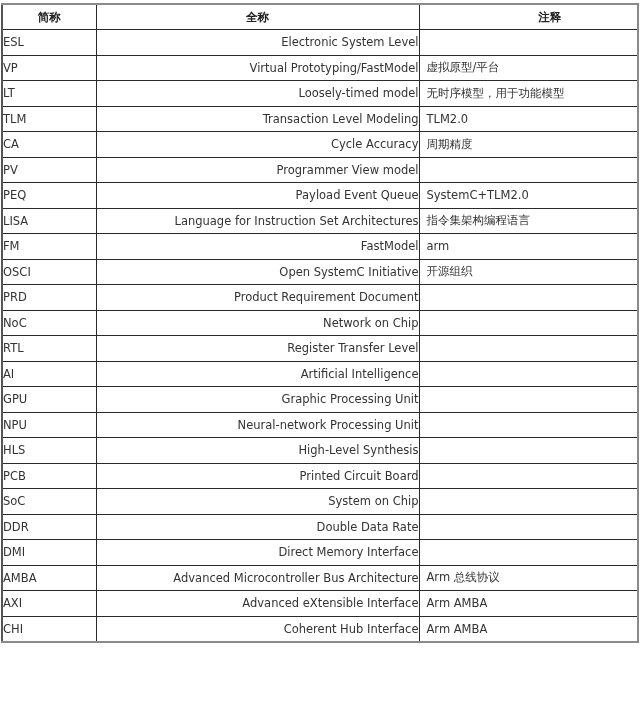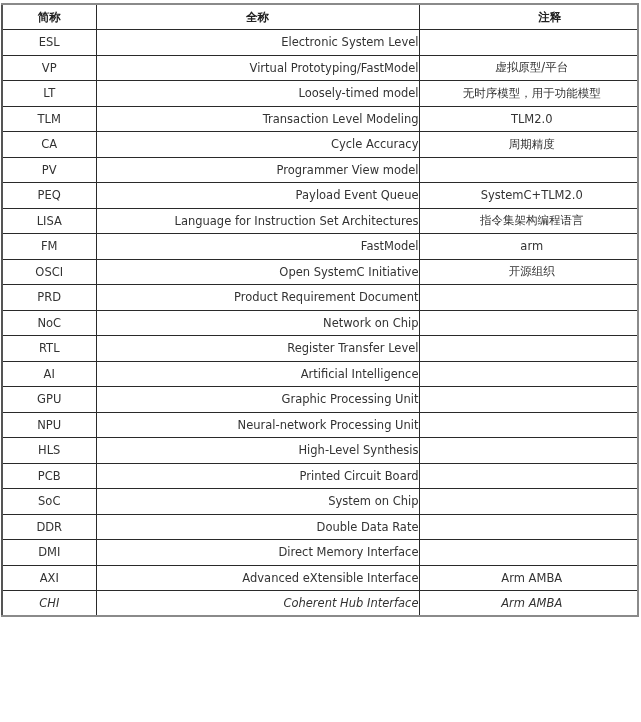--- a/index.html
+++ b/index.html
@@ -15,27 +15,27 @@
   }
   .tbl td, .tbl th {
     border: 1px solid #2a2a2a;
     height: 25.5px;
     padding: 0;
     box-sizing: border-box;
     white-space: nowrap;
     overflow: hidden;
   }
   .tbl tr:first-child th { border-top: 2px solid #8a8a8a; }
-  .tbl tr:last-child td { border-bottom: 2px solid #8a8a8a; font-style: italic; }
+  .tbl tr:last-child td { border-bottom: 2px solid #8a8a8a; }
   .tbl th:first-child, .tbl td:first-child { border-left: 2px solid #555; }
   .tbl th:last-child, .tbl td:last-child { border-right: 2px solid #8a8a8a; padding-left: 43px; }
   .tbl th { font-weight: bold; color: #222; font-size: 11.5px; }
-  .c1 { width: 94px; text-align: center; }
+  .c1 { width: 94px; }
   .c2 { width: 323px; text-align: right; padding-left: 7px !important; }
-  .c3 { text-align: center; padding-left: 7px !important; margin-left: 13px; }
+  .c3 { text-align: left; padding-left: 7px !important; margin-left: 13px; }
 </style>
 </head>
 <body>
 
 <table class="tbl">
   <thead>
     <tr>
       <th class="c1">简称</th>
       <th class="c2h" style="width:323px">全称</th>
       <th>注释</th>
@@ -141,20 +141,25 @@
         <td class="c1">DDR</td>
         <td class="c2">Double Data Rate</td>
         <td class="c3"></td>
       </tr>
       <tr>
         <td class="c1">DMI</td>
         <td class="c2">Direct Memory Interface</td>
         <td class="c3"></td>
       </tr>
       <tr>
+        <td class="c1">AMBA</td>
+        <td class="c2">Advanced Microcontroller Bus Architecture</td>
+        <td class="c3">Arm 总线协议</td>
+      </tr>
+      <tr>
         <td class="c1">AXI</td>
         <td class="c2">Advanced eXtensible Interface</td>
         <td class="c3">Arm AMBA</td>
       </tr>
       <tr>
         <td class="c1">CHI</td>
         <td class="c2">Coherent Hub Interface</td>
         <td class="c3">Arm AMBA</td>
       </tr>
     </tbody>

